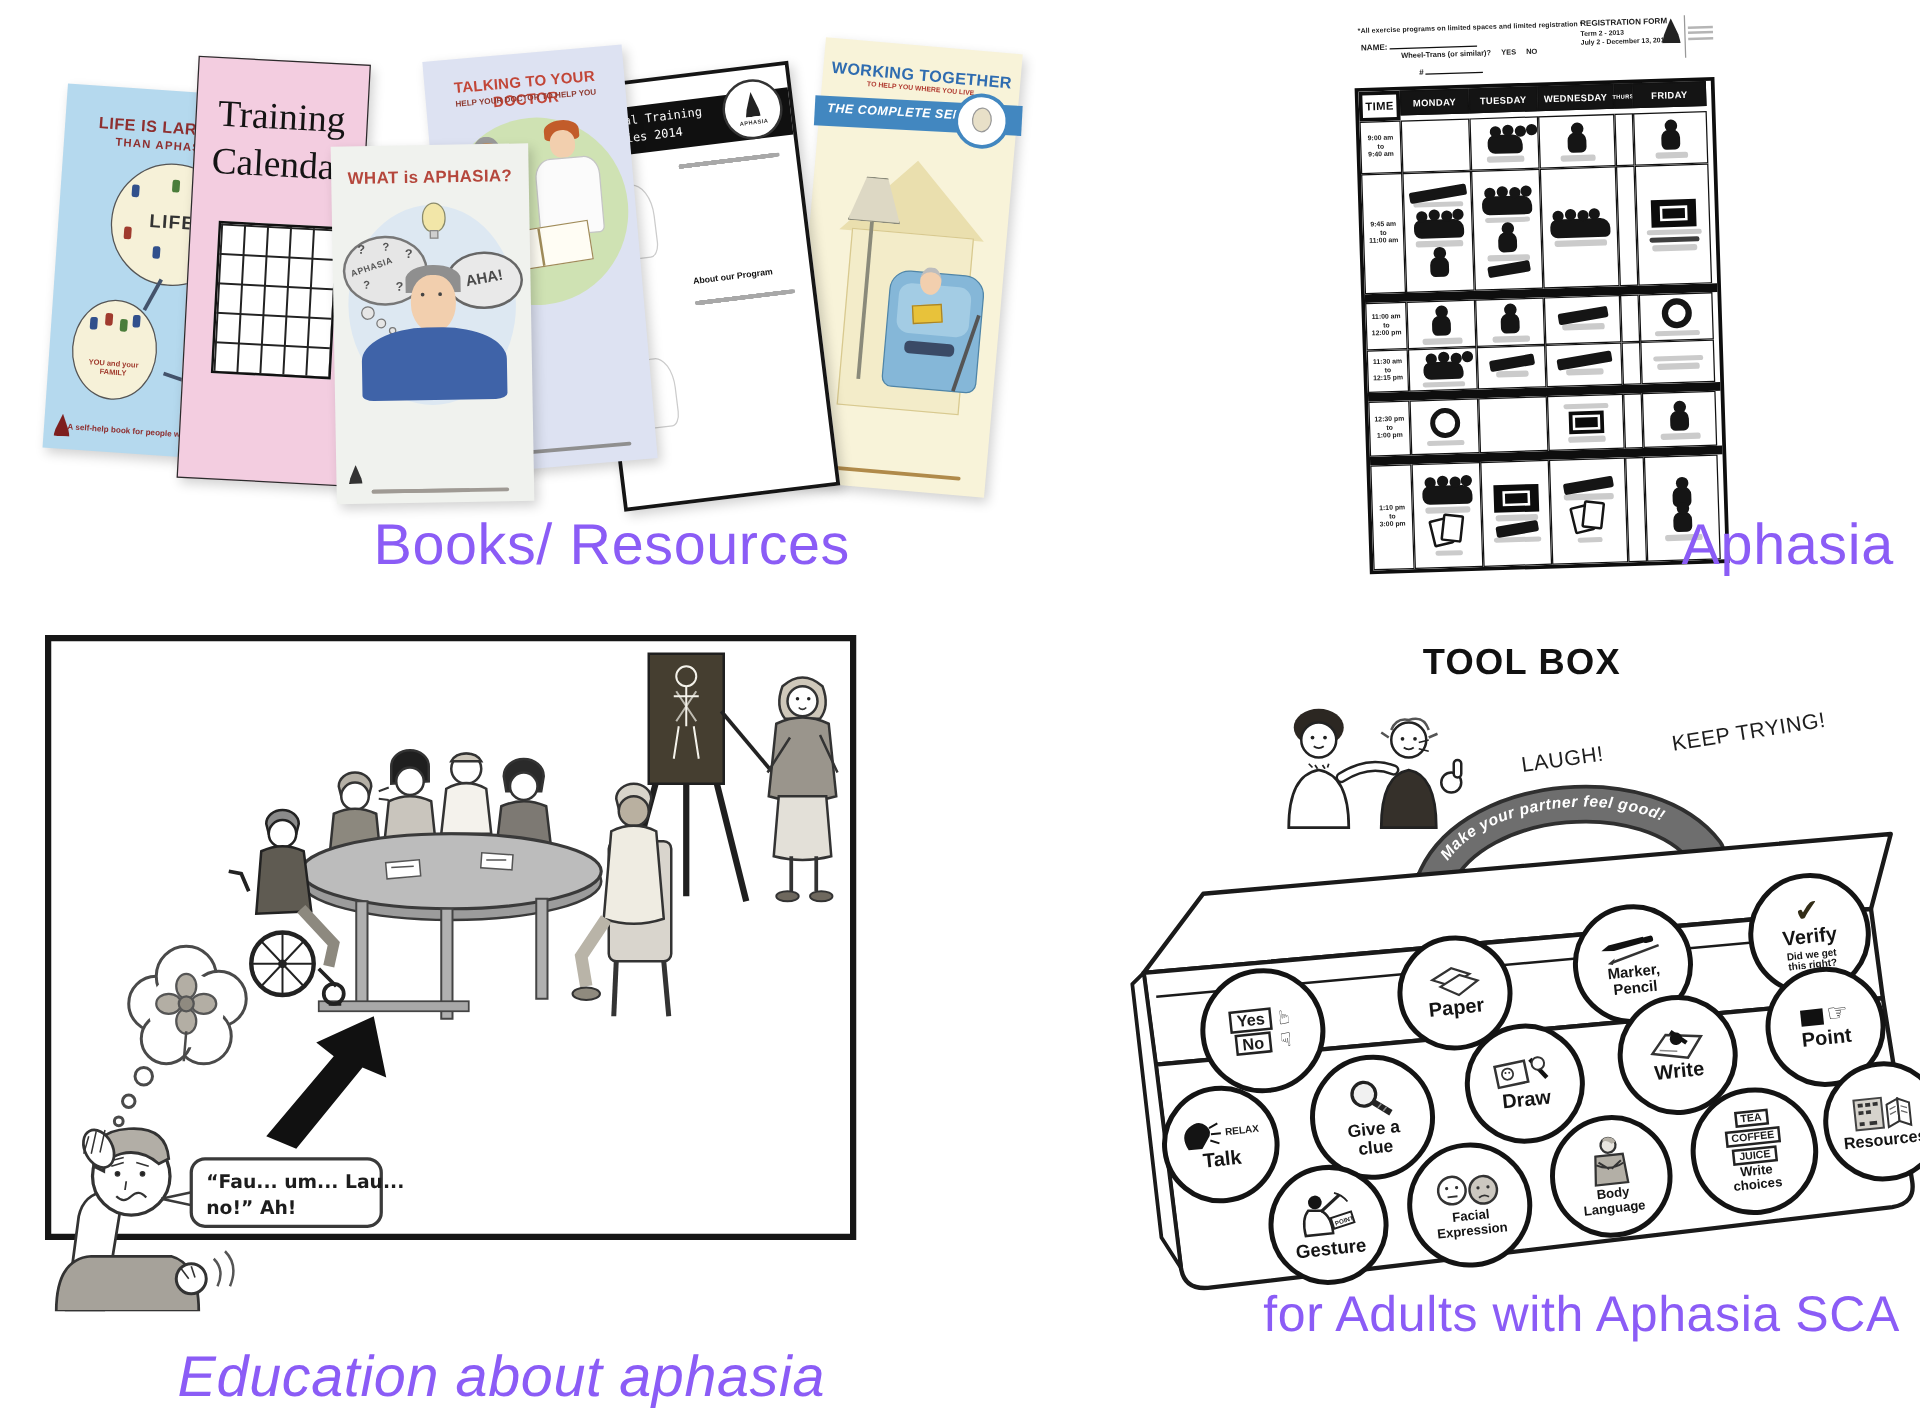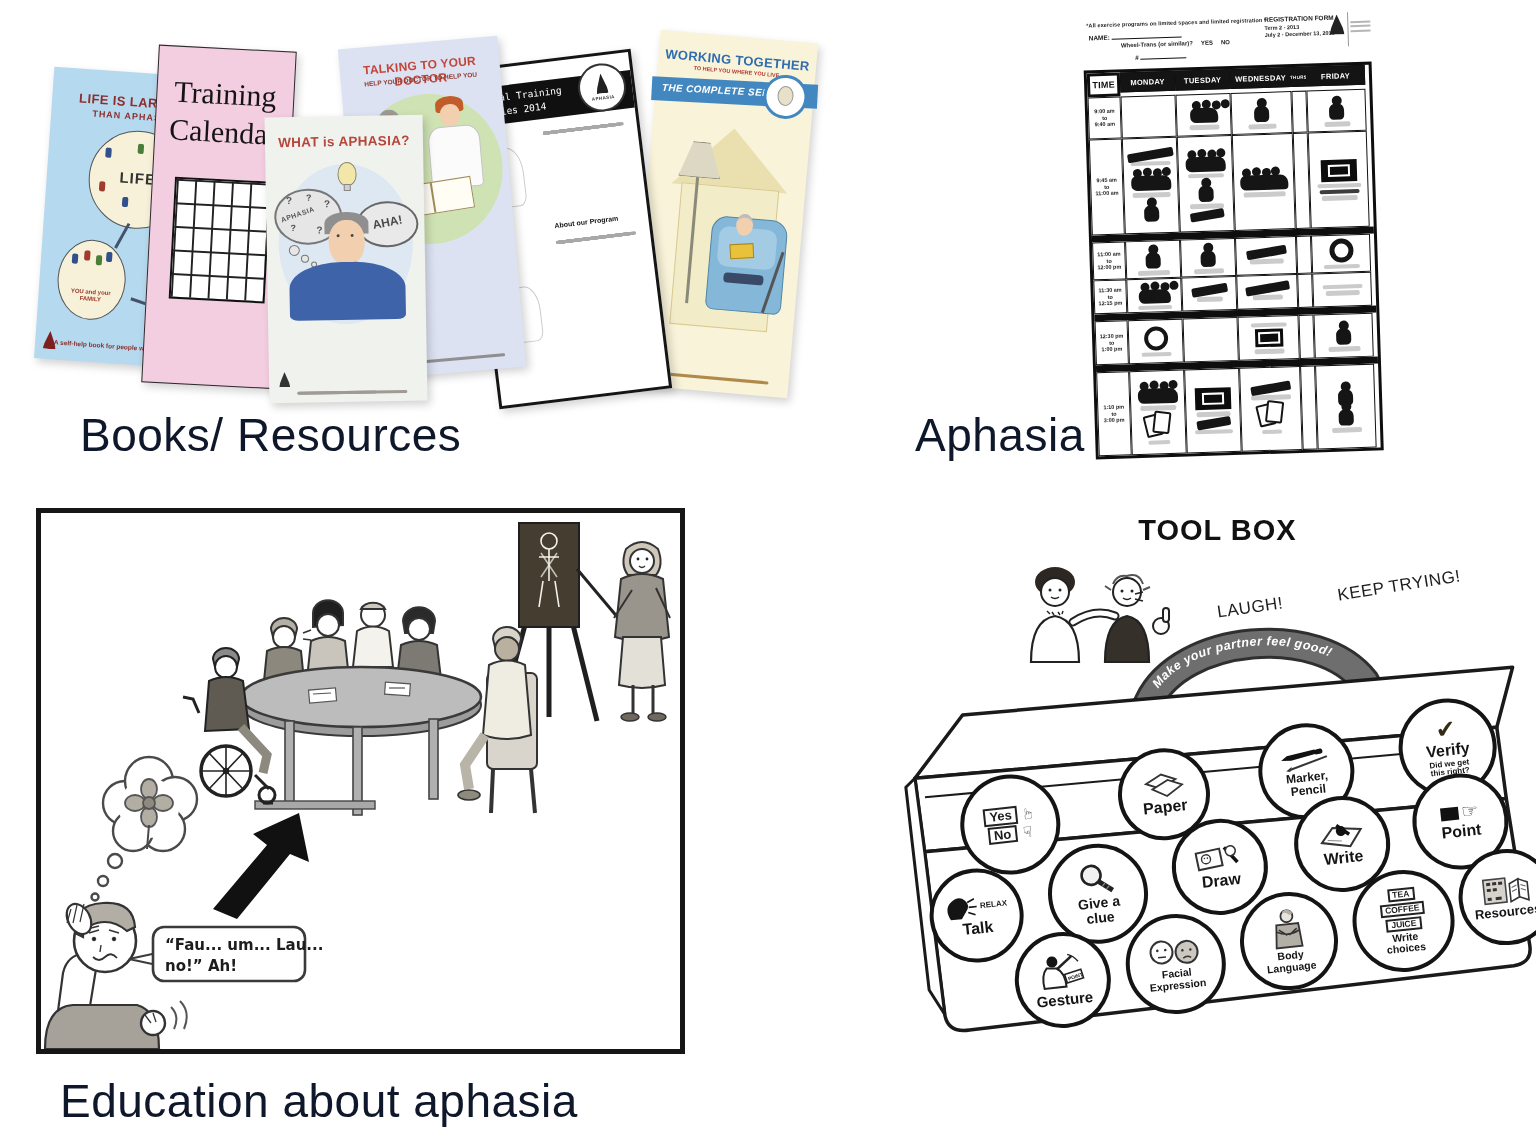--- a/index.html
+++ b/index.html
@@ -1,19 +1,19 @@
 <!DOCTYPE html>
 <html><head>
 <meta charset="utf-8">
 <style>
   html,body{margin:0;padding:0;background:#fff;}
   .canvas{position:relative;width:1536px;height:1142px;background:#fff;overflow:hidden;
           font-family:"Liberation Sans",sans-serif;color:#1b1b1b;}
   .abs{position:absolute;}
-  .caption{position:absolute;text-align:left;font-size:46px;color:#0f172a;letter-spacing:.5px;}
+  .caption{position:absolute;text-align:right;font-size:46px;color:#8b5cf6;letter-spacing:.5px;}
 
   
   .cover{position:absolute;box-shadow:3px 4px 9px rgba(0,0,0,.18);}
   .cover *{position:absolute;}
 
   .cv-life{left:44px;top:72px;width:162px;height:292px;background:#b5d9ee;transform:rotate(4deg);z-index:1;}
   .cv-life .t1{top:22px;left:0;width:100%;text-align:center;font-weight:bold;font-size:13px;color:#8e2f2f;letter-spacing:.4px;}
   .cv-life .t2{top:39px;left:0;width:100%;text-align:center;font-weight:bold;font-size:9px;color:#8e2f2f;letter-spacing:1px;}
   .cv-life .c-big{left:42px;top:58px;width:96px;height:96px;border-radius:50%;background:#f6f1d8;border:1.5px solid #555;}
   .cv-life .c-big .w{position:absolute;font-size:15px;font-weight:bold;color:#333;left:0;top:38px;width:100%;text-align:center;letter-spacing:1px;}
@@ -125,21 +125,21 @@
   .bbar{width:46px;height:9px;background:#151515;border-radius:2px;transform:rotate(-8deg);}
   .bboxd{position:relative;width:36px;height:22px;background:#0c0c0c;display:flex;align-items:center;justify-content:center;}
   .bboxd::after{content:"";width:18px;height:8px;border:2px solid #fff;}
   .bring{width:24px;height:24px;border:5px solid #151515;border-radius:50%;box-sizing:border-box;}
   .bcards{position:relative;width:13px;height:18px;background:#fff;border:2px solid #151515;border-radius:2px;transform:rotate(-12deg);margin:2px 10px 2px 0;}
   .bcards::after{content:"";position:absolute;left:7px;top:-3px;width:13px;height:18px;background:#fff;border:2px solid #151515;border-radius:2px;transform:rotate(20deg);}
   .smg{height:4.5px;background:#cbcbcb;border-radius:2px;}
   .smgd{height:4px;background:#3d3d3d;border-radius:2px;}
 
   
-  .edu{left:36px;top:508px;width:649px;height:546px;border:5px solid #161616;background:#fff;box-sizing:border-box;}
+  .edu{left:36px;top:508px;width:649px;height:484px;border:5px solid #161616;background:#fff;box-sizing:border-box;}
 
   
   .tbarea{left:895px;top:512px;width:645px;height:530px;}
   .tbtitle{position:absolute;left:0;top:2px;width:645px;text-align:center;font-size:29px;font-weight:bold;letter-spacing:1px;color:#111;}
   .laugh{position:absolute;left:322px;top:86px;font-size:17px;color:#1d1d1d;transform:rotate(-8deg);letter-spacing:.5px;}
   .keep{position:absolute;left:442px;top:64px;font-size:17px;color:#1d1d1d;transform:rotate(-9deg);letter-spacing:.5px;}
   .tbox{position:absolute;left:10px;top:146px;width:644px;height:362px;transform:rotate(-6deg);}
   .tc{position:absolute;border:4px solid #141414;border-radius:50%;background:#fff;display:flex;flex-direction:column;align-items:center;justify-content:center;text-align:center;box-sizing:border-box;line-height:1.05;gap:1px;}
   .tc .lab{font-size:16px;font-weight:bold;color:#141414;}
   .tc .lab2{font-size:12px;font-weight:bold;color:#141414;white-space:pre-line;}
@@ -635,21 +635,21 @@
 
       <g>
         <polygon points="116,440 88,446 116,452" fill="#fff" stroke="#3a3a3a" stroke-width="2"></polygon>
         <rect x="112" y="414" width="152" height="54" rx="11" fill="#fff" stroke="#3a3a3a" stroke-width="2.6"></rect>
         <text x="124" y="437" font-family="DejaVu Sans, sans-serif" font-size="15" font-weight="bold" fill="#1d1d1d">“Fau... um... Lau...</text>
         <text x="124" y="458" font-family="DejaVu Sans, sans-serif" font-size="15" font-weight="bold" fill="#1d1d1d">no!” Ah!</text>
       </g>
     </svg>
   </div>
 
-  <div class="caption" style="left:60px;top:1074px;width:600px;">Education about aphasia</div>
+  <div class="caption" style="left:60px;top:1074px;width:600px;font-style:italic;">Education about aphasia</div>
 
   <div class="abs tbarea">
     <div class="tbtitle">TOOL BOX</div>
 
     <svg class="abs" style="left:120px;top:52px;" width="180" height="100" viewBox="0 0 180 100">
       <path d="M16 98 Q16 56 40 52 Q64 56 64 98 Z" fill="#fff" stroke="#222" stroke-width="2.2"></path>
       <ellipse cx="40" cy="18" rx="20" ry="15" fill="#2c2722"></ellipse>
       <circle cx="40" cy="28" r="14" fill="#fff" stroke="#222" stroke-width="2"></circle>
       <circle cx="35" cy="26" r="1.5" fill="#222"></circle>
         <circle cx="45" cy="26" r="1.5" fill="#222"></circle>
@@ -837,15 +837,16 @@
               <polygon points="46,8 37,4 37,22 46,26"></polygon>
           </g>
           <path d="M30 12 l5 -2 M30 16 l5 -2 M39 10 l5 2 M39 14 l5 2" stroke="#666" stroke-width="1"></path>
         </svg>
         <span class="lab2" style="font-size:13px;">Resources</span>
       </div>
     </div>
   </div>
 
   <div class="caption" style="left:810px;top:1026px;width:710px;font-size:40px;line-height:1.32;">
+    <div>for Adults with Aphasia SCA</div>
   </div>
 
 </div>
 
 </body></html>

